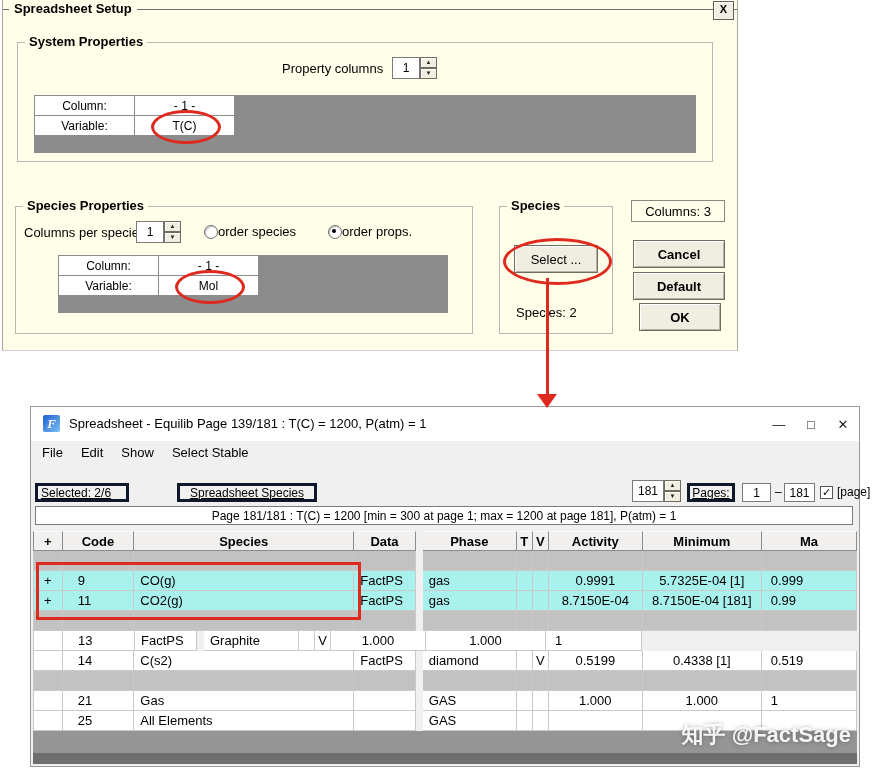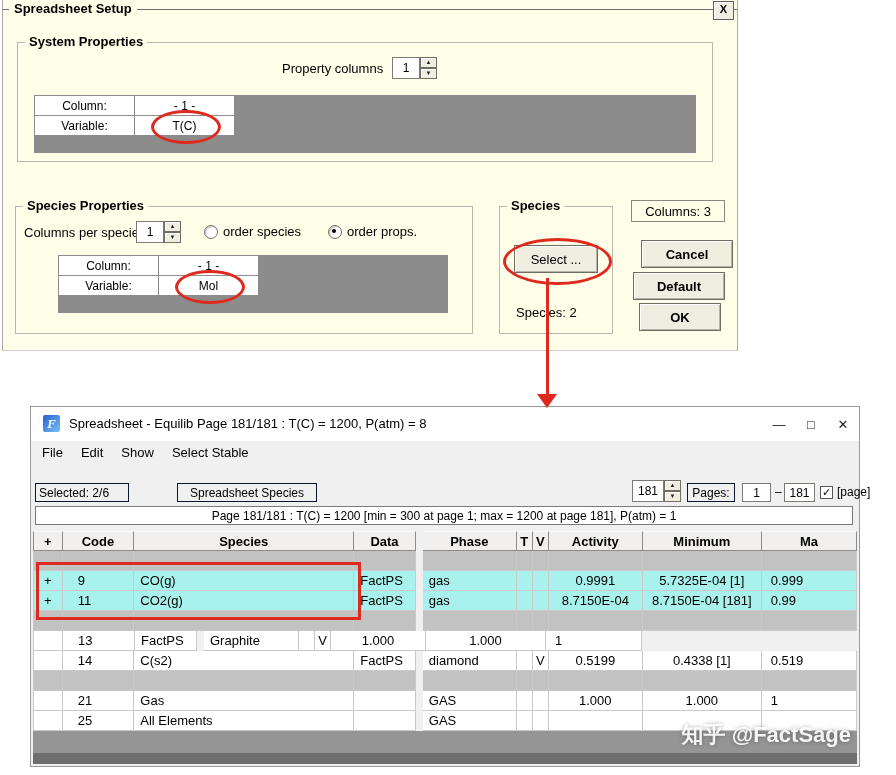--- a/index.html
+++ b/index.html
@@ -13,21 +13,21 @@
   .group{position:absolute;border:1px solid #b9b6aa;box-shadow:inset 1px 1px 0 #fffef5,1px 1px 0 #fffef5;}
   .legend{position:absolute;top:-9px;left:7px;background:#fffee8;padding:0 4px;font-size:13px;font-weight:bold;white-space:nowrap;}
   .lbl{position:absolute;font-size:13px;white-space:nowrap;}
   .gray-area{position:absolute;background:#8c8c8c;}
   .mini{position:absolute;left:0;top:0;border-collapse:collapse;}
   .mini td{background:#fff;border:1px solid #8c8c8c;width:99px;height:19px;text-align:center;font-size:12px;padding:0;}
   .spin{position:absolute;display:flex;height:22px;}
   .spin-val{width:26px;background:#fff;border:1px solid #7c7a74;font-size:12px;text-align:center;line-height:20px;}
   .spin-btns{width:17px;display:flex;flex-direction:column;}
   .spin-btn{flex:1;background:#f0ede1;border:1px solid #6f6c62;box-shadow:inset 1px 1px 0 #fff;font-size:6px;line-height:9px;text-align:center;color:#222;overflow:hidden;}
-  .radio-row{position:absolute;display:flex;align-items:center;gap:5px;font-size:13px;}
+  .radio-row{position:absolute;display:flex;align-items:center;font-size:13px;}
   .radio{width:12px;height:12px;border-radius:50%;background:#fff;border:1px solid #6e6e6e;box-shadow:inset 1px 1px 1px rgba(0,0,0,.25);position:relative;flex:none;}
   .radio.checked::after{content:"";position:absolute;left:3px;top:3px;width:4px;height:4px;border-radius:50%;background:#000;}
   .btn{position:absolute;background:#f0ede1;border:1px solid #6f6c62;box-shadow:inset 1px 1px 0 #fff,inset -1px -1px 0 #b5b2a6;font-size:13px;display:flex;align-items:center;justify-content:center;}
   .btn.bold{font-weight:bold;}
   .flatbox{position:absolute;border:1px solid #8a887e;font-size:13px;display:flex;align-items:center;justify-content:center;background:#fffee8;}
 
   
   .red-ellipse{position:absolute;border:3px solid #de2a1e;border-radius:50%;z-index:7;pointer-events:none;}
   .red-box{position:absolute;border:3px solid #de2a1e;z-index:10;pointer-events:none;}
   .arrow-line{position:absolute;left:546px;top:278px;width:3px;height:118px;background:#de2a1e;z-index:7;}
@@ -35,21 +35,21 @@
 
   
   #sheet{position:absolute;left:30px;top:406px;width:828px;height:359px;background:#f0f0f0;border:1px solid #999;}
   .titlebar{position:relative;height:34px;background:#fff;}
   .app-icon{position:absolute;left:12px;top:8px;width:17px;height:17px;background:linear-gradient(135deg,#1e5fd0,#7cc0f4);color:#fff;font-weight:bold;font-style:italic;font-size:13px;text-align:center;line-height:17px;border-radius:2px;font-family:"Liberation Serif",serif;}
   .win-title{position:absolute;left:38px;top:9px;font-size:13px;white-space:nowrap;}
   .win-controls{position:absolute;right:0;top:0;height:34px;display:flex;}
   .win-ctl{width:32px;height:34px;display:flex;align-items:center;justify-content:center;font-size:13px;color:#222;}
   .menubar{height:24px;display:flex;align-items:center;padding-left:2px;background:#f0f0f0;}
   .menu-item{padding:8px 9px;font-size:13px;height:24px;line-height:24px;}
-  .panel{position:absolute;border:1px solid #0f172a;background:#f0f0f0;display:flex;align-items:center;font-size:12px;box-sizing:border-box;}
+  .panel{position:absolute;border:3px solid #0f172a;background:#f0f0f0;display:flex;align-items:center;font-size:12px;box-sizing:border-box;text-decoration:underline;}
   .white-box{position:absolute;border:1px solid #7c7a74;background:#fff;display:flex;align-items:center;justify-content:center;font-size:12px;box-sizing:border-box;}
   .infobar{position:absolute;left:4px;top:99px;width:818px;height:19px;background:#fff;border:1px solid #7c7a74;display:flex;align-items:center;justify-content:center;font-size:12px;white-space:nowrap;box-sizing:border-box;}
   .checkbox{position:absolute;width:13px;height:13px;background:#fff;border:1px solid #555;font-size:11px;line-height:11px;text-align:center;box-sizing:border-box;}
   .dash-lbl{position:absolute;font-size:12px;}
 
   
   #grid{position:absolute;left:2px;top:124px;width:824px;}
   .trow{display:flex;height:20px;}
   .cell{display:flex;align-items:center;font-size:13px;border-right:1px solid #c9c9c9;border-bottom:1px solid #c9c9c9;background:#fff;overflow:hidden;white-space:nowrap;box-sizing:border-box;padding:0 3px;}
   .trow .cell:first-child{border-left:1px solid #c9c9c9;}
@@ -142,32 +142,32 @@
   </div>
 
   <div class="group" style="left:496px;top:206px;width:112px;height:126px;">
     <div class="legend">Species</div>
     <div class="btn" style="left:14px;top:38px;width:82px;height:26px;">Select ...</div>
     <div class="red-ellipse" style="left:3px;top:31px;width:103px;height:41px;"></div>
     <div class="lbl" style="left:16px;top:98px;">Species:  2</div>
   </div>
 
   <div class="flatbox" style="left:628px;top:200px;width:92px;height:20px;font-size:13px;">Columns:  3</div>
-  <div class="btn bold" style="left:630px;top:240px;width:90px;height:26px;margin-left:8px;">Cancel</div>
+  <div class="btn bold" style="left:630px;top:240px;width:90px;height:26px;">Cancel</div>
   <div class="btn bold" style="left:630px;top:272px;width:90px;height:26px;">Default</div>
   <div class="btn bold" style="left:636px;top:303px;width:80px;height:26px;">OK</div>
 </div>
 
 <div class="arrow-line"></div>
 <div class="arrow-head"></div>
 
 <div id="sheet">
   <div class="titlebar">
     <div class="app-icon">F</div>
-    <div class="win-title">Spreadsheet - Equilib   Page 181/181 : T(C) = 1200,  P(atm) = 8</div>
+    <div class="win-title">Spreadsheet - Equilib   Page 139/181 : T(C) = 1200,  P(atm) = 1</div>
     <div class="win-controls">
       <div class="win-ctl">—</div>
       <div class="win-ctl">□</div>
       <div class="win-ctl">✕</div>
     </div>
   </div>
 
   <div class="menubar">
     <div class="menu-item">File</div>
     <div class="menu-item">Edit</div>

